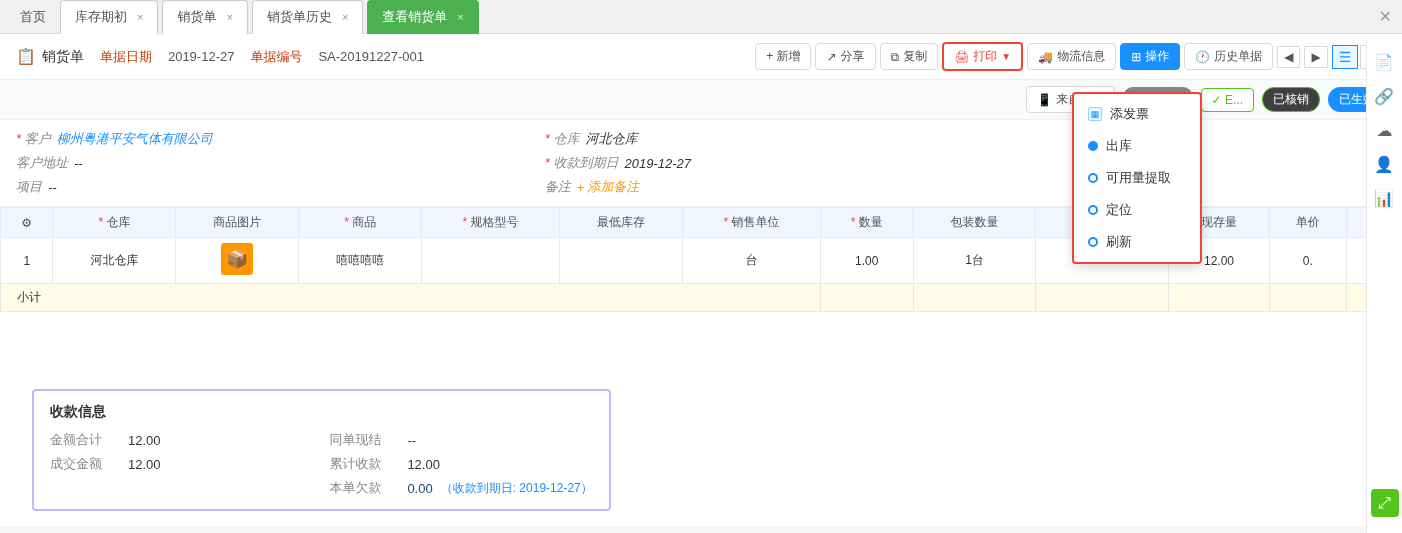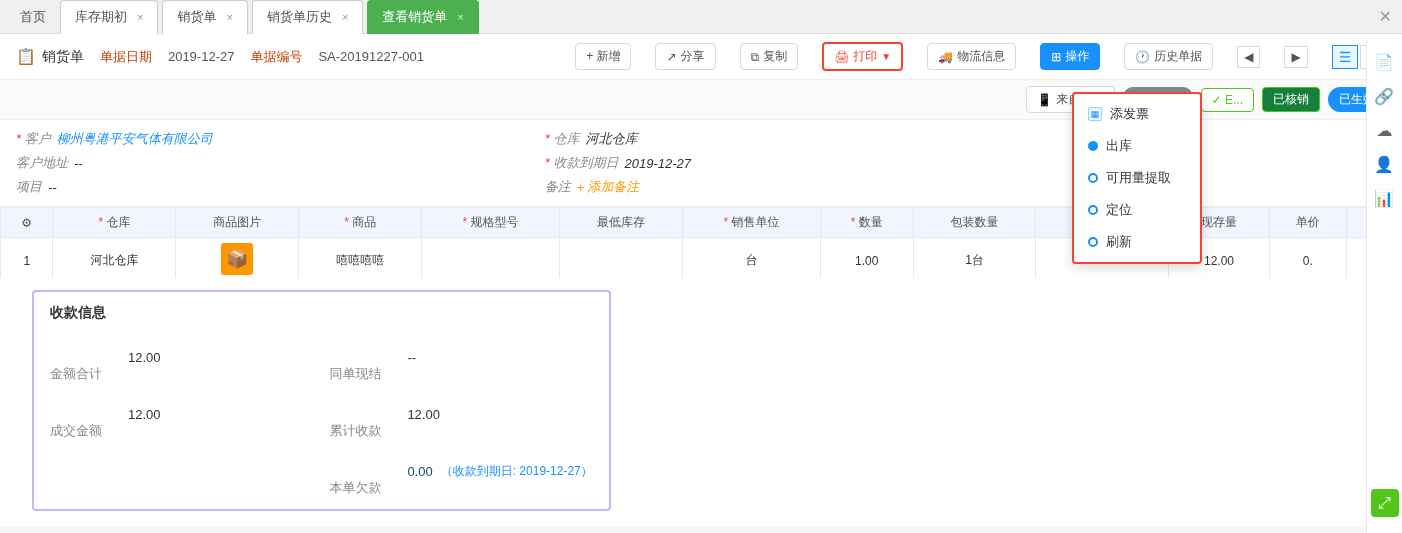--- a/index.html
+++ b/index.html
@@ -27,29 +27,29 @@
 
     
     .doc-header {
       display: flex; align-items: center; padding: 8px 16px; border-bottom: 1px solid #eee;
       background: #fff; gap: 16px; min-height: 46px;
     }
     .doc-title { display: flex; align-items: center; gap: 6px; font-size: 14px; font-weight: 500; color: #333; }
     .doc-icon { color: #1890ff; font-size: 16px; }
     .doc-meta { display: flex; align-items: center; gap: 16px; color: #555; font-size: 13px; }
     .doc-meta-label { color: #c2410c; }
-    .doc-actions { margin-left: auto; display: flex; align-items: center; gap: 24px; justify-content: space-between; }
+    .doc-actions { margin-left: auto; display: flex; align-items: center; gap: 4px; justify-content: space-between; }
     .action-btn {
       display: flex; align-items: center; gap: 4px; padding: 4px 10px; border-radius: 4px;
       cursor: pointer; font-size: 12px; border: 1px solid #d9d9d9; background: #fff; color: #555;
       white-space: nowrap;
     }
     .btn-print { border: 2px solid #f44336; color: #f44336; font-weight: 500; }
     .btn-ops { background: #1890ff; color: #fff; border-color: #1890ff; font-weight: 500; }
-    .btn-status-green { background: #15803d; color: #fff; border-color: #52c41a; border-radius: 4px; padding: 3px 10px; font-size: 12px; }
+    .btn-status-green { background: #404040; color: #fff; border-color: #52c41a; border-radius: 12px; padding: 3px 10px; font-size: 12px; }
     .btn-status-blue { background: #1890ff; color: #fff; border-color: #1890ff; border-radius: 12px; padding: 3px 10px; font-size: 12px; }
     .view-toggle { display: flex; gap: 2px; }
     .view-btn { padding: 3px 6px; border: 1px solid #d9d9d9; background: #fff; cursor: pointer; font-size: 14px; color: #555; }
     .view-btn.active { background: #e6f7ff; border-color: #1890ff; color: #1890ff; }
     .nav-btn { padding: 3px 6px; border: 1px solid #d9d9d9; background: #fff; cursor: pointer; font-size: 12px; color: #555; }
 
     
     .toolbar-row {
       display: flex; align-items: center; justify-content: flex-end; padding: 6px 16px;
       gap: 8px; border-bottom: 1px solid #f0f0f0; background: #fafafa;
@@ -88,21 +88,21 @@
     .product-img::after { content: '📦'; font-size: 18px; position: absolute; top: 50%; left: 50%; transform: translate(-50%,-50%); }
 
     
     .payment-section {
       border: 2px solid #c4b5fd; border-radius: 4px; margin: 8px 16px; padding: 12px 16px;
       background: #fff; display: inline-block; min-width: 520px;
     }
     .payment-title { font-size: 14px; font-weight: 600; margin-bottom: 10px; }
     .payment-grid { display: grid; grid-template-columns: 1fr 1fr; gap: 6px 16px; }
     .payment-row { display: flex; align-items: center; gap: 8px; }
-    .payment-label { color: #888; white-space: nowrap; font-size: 13px; min-width: 70px; margin-top: 33px; }
+    .payment-label { color: #888; white-space: nowrap; font-size: 13px; min-width: 70px; }
     .payment-value { color: #333; font-size: 13px; }
     .payment-value.overdue { color: #0c4a6e; }
     .payment-note { color: #1890ff; font-size: 12px; }
 
     
     .right-sidebar {
       position: fixed; right: 0; top: 40px; width: 36px; background: #fff;
       border-left: 1px solid #e8e8e8; display: flex; flex-direction: column; align-items: center;
       padding: 8px 0; gap: 6px; height: calc(533px - 40px);
     }

